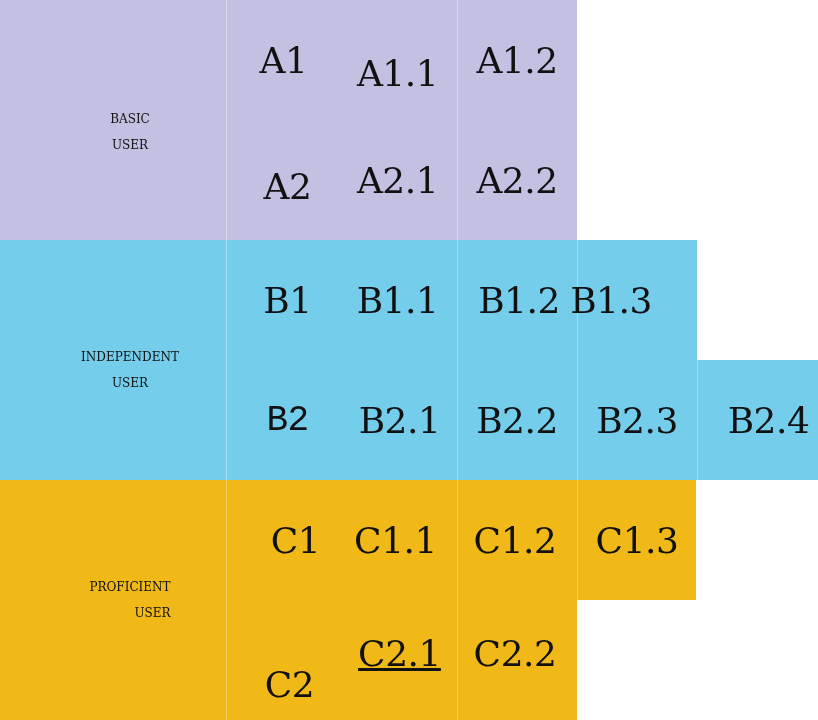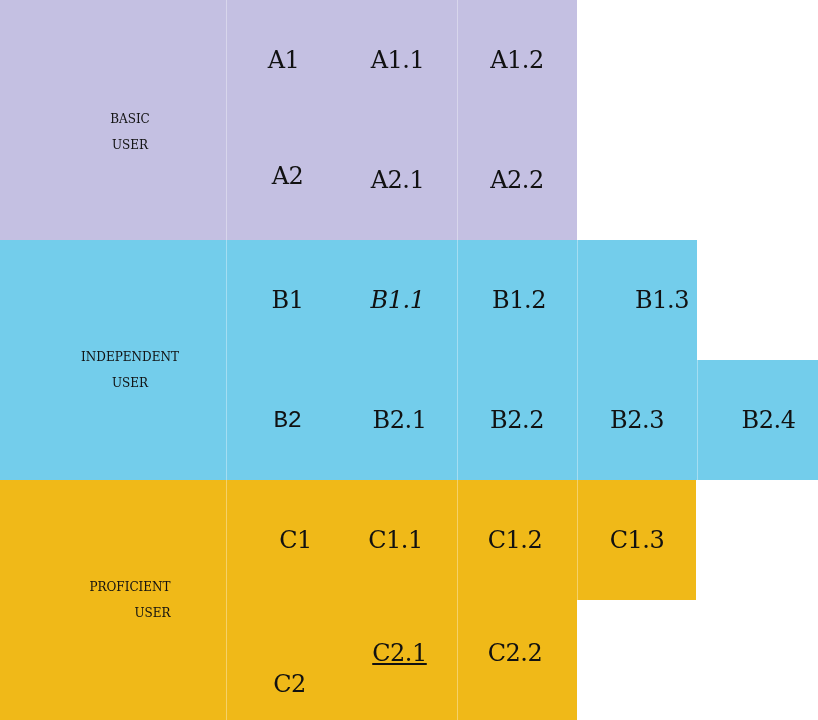--- a/index.html
+++ b/index.html
@@ -1,18 +1,18 @@
 <!DOCTYPE html>
 <html><head>
 <meta charset="utf-8">
 <style>
   html,body{margin:0;padding:0;background:#ffffff;}
   body{width:818px;height:720px;position:relative;overflow:hidden;font-family:"DejaVu Serif","Liberation Serif",serif;color:#111;}
   .blk{position:absolute;}
-  .cell{position:absolute;display:flex;align-items:center;justify-content:center;font-size:24px;letter-spacing:-0.5px;}
+  .cell{position:absolute;display:flex;align-items:center;justify-content:center;font-size:36px;letter-spacing:-0.5px;}
   .lbl{position:absolute;display:flex;align-items:center;justify-content:center;text-align:center;font-size:12px;line-height:26px;white-space:pre-line;}
   .vline{position:absolute;width:1px;}
 </style>
 </head>
 <body>
 
 <div class="blk" style="left:0;top:0;width:577px;height:240px;background:#c4c0e2;"></div>
 <div class="blk" style="left:0;top:240px;width:697px;height:240px;background:#73cdeb;"></div>
 <div class="blk" style="left:697px;top:360px;width:121px;height:120px;background:#73cdeb;"></div>
 <div class="blk" style="left:0;top:480px;width:577px;height:240px;background:#f0b918;"></div>
@@ -24,30 +24,30 @@
 <div class="vline" style="left:697px;top:360px;height:120px;background:rgba(255,255,255,0.35);"></div>
 
 <div class="lbl" style="left:30px;top:100px;width:200px;height:64px;">BASIC
 USER</div>
 <div class="lbl" style="left:30px;top:338px;width:200px;height:64px;">INDEPENDENT
 USER</div>
 <div class="lbl" style="left:30px;top:568px;width:200px;height:64px;text-align:right;">PROFICIENT
 USER</div>
 
 <div class="cell" style="left:226px;top:30px;width:115px;height:60px;">A1</div>
-<div class="cell" style="left:338px;top:30px;width:119px;height:60px;">A1.1</div>
+<div class="cell" style="left:338px;top:43px;width:119px;height:60px;">A1.1</div>
 <div class="cell" style="left:457px;top:30px;width:120px;height:60px;">A1.2</div>
-<div class="cell" style="left:230px;top:146px;width:115px;height:60px;">A2</div>
+<div class="cell" style="left:230px;top:156px;width:115px;height:60px;">A2</div>
 <div class="cell" style="left:338px;top:150px;width:119px;height:60px;">A2.1</div>
 <div class="cell" style="left:457px;top:150px;width:120px;height:60px;">A2.2</div>
 
 <div class="cell" style="left:230px;top:270px;width:115px;height:60px;">B1</div>
-<div class="cell" style="left:338px;top:270px;width:119px;height:60px;font-style:italic;">B1.1</div>
+<div class="cell" style="left:338px;top:270px;width:119px;height:60px;">B1.1</div>
 <div class="cell" style="left:459px;top:270px;width:120px;height:60px;">B1.2</div>
-<div class="cell" style="left:610px;top:270px;width:104px;height:60px;">B1.3</div>
+<div class="cell" style="left:559px;top:270px;width:104px;height:60px;">B1.3</div>
 <div class="cell" style="left:230px;top:390px;width:115px;height:60px;font-family:Liberation Mono, monospace;">B2</div>
 <div class="cell" style="left:340px;top:390px;width:119px;height:60px;">B2.1</div>
 <div class="cell" style="left:457px;top:390px;width:120px;height:60px;text-align:center;">B2.2</div>
 <div class="cell" style="left:577px;top:390px;width:120px;height:60px;">B2.3</div>
 <div class="cell" style="left:697px;top:390px;width:121px;height:60px;padding-left:11px;">B2.4</div>
 
 <div class="cell" style="left:238px;top:510px;width:115px;height:60px;">C1</div>
 <div class="cell" style="left:336px;top:510px;width:119px;height:60px;">C1.1</div>
 <div class="cell" style="left:455px;top:510px;width:120px;height:60px;">C1.2</div>
 <div class="cell" style="left:577px;top:510px;width:120px;height:60px;">C1.3</div>

